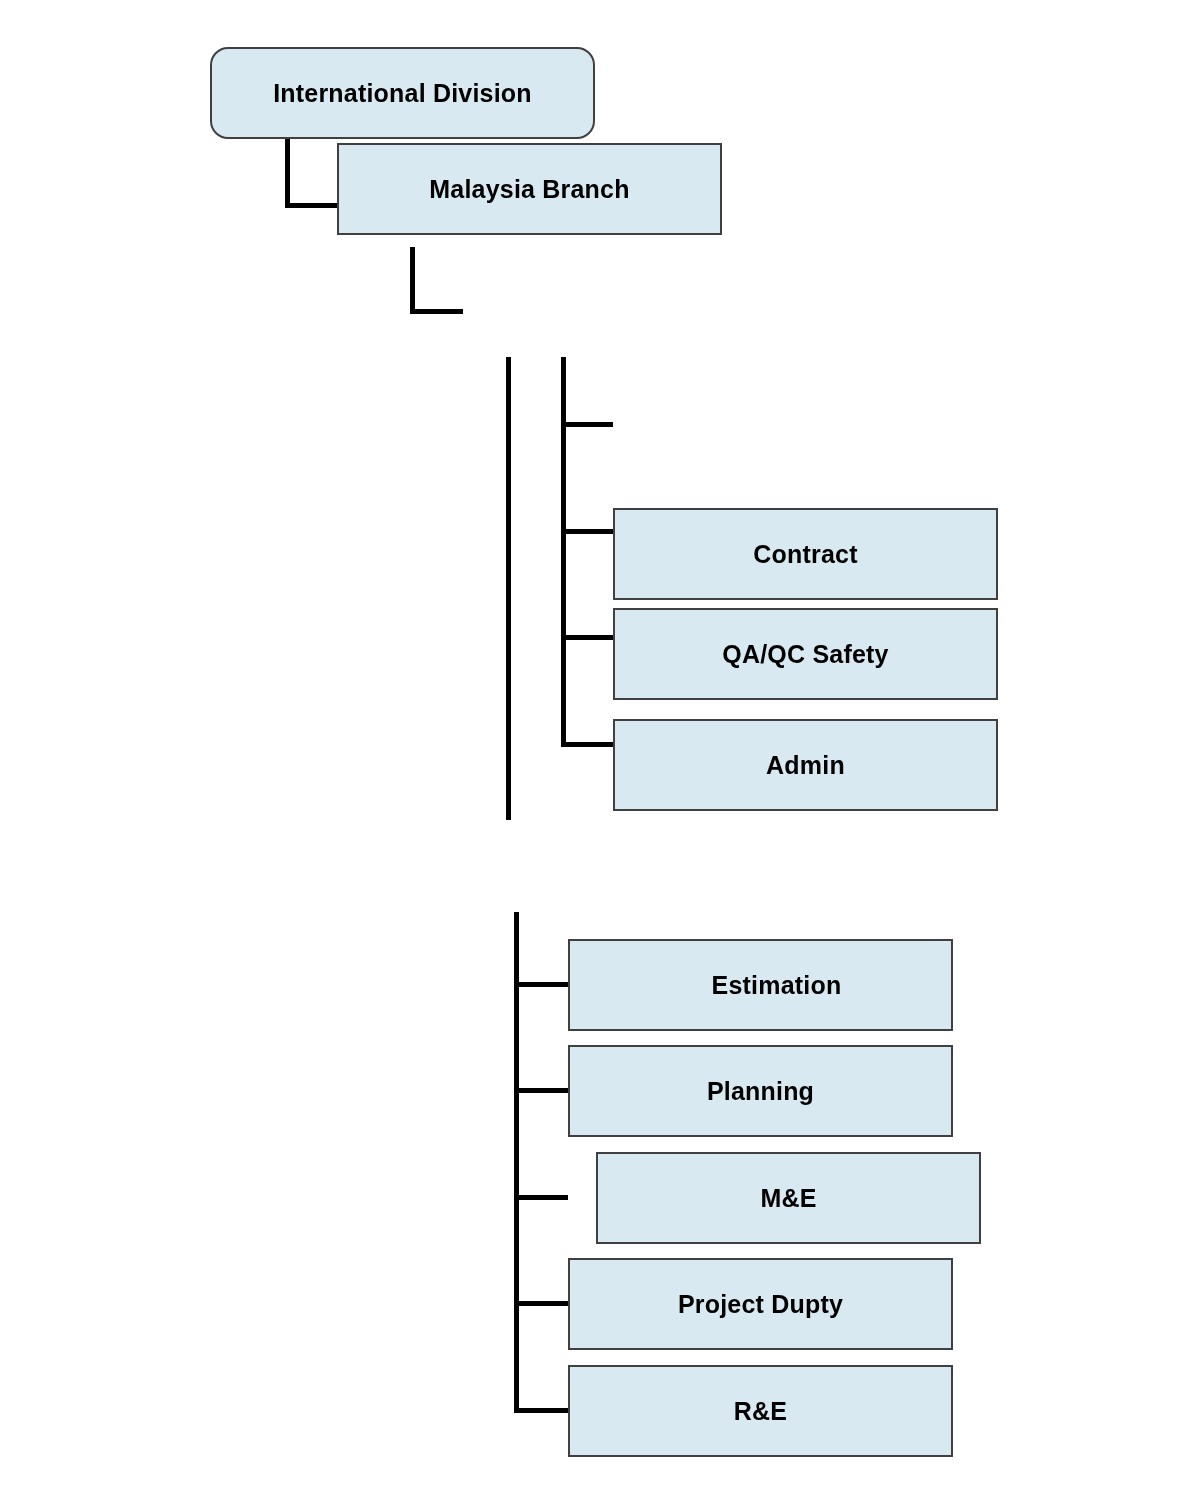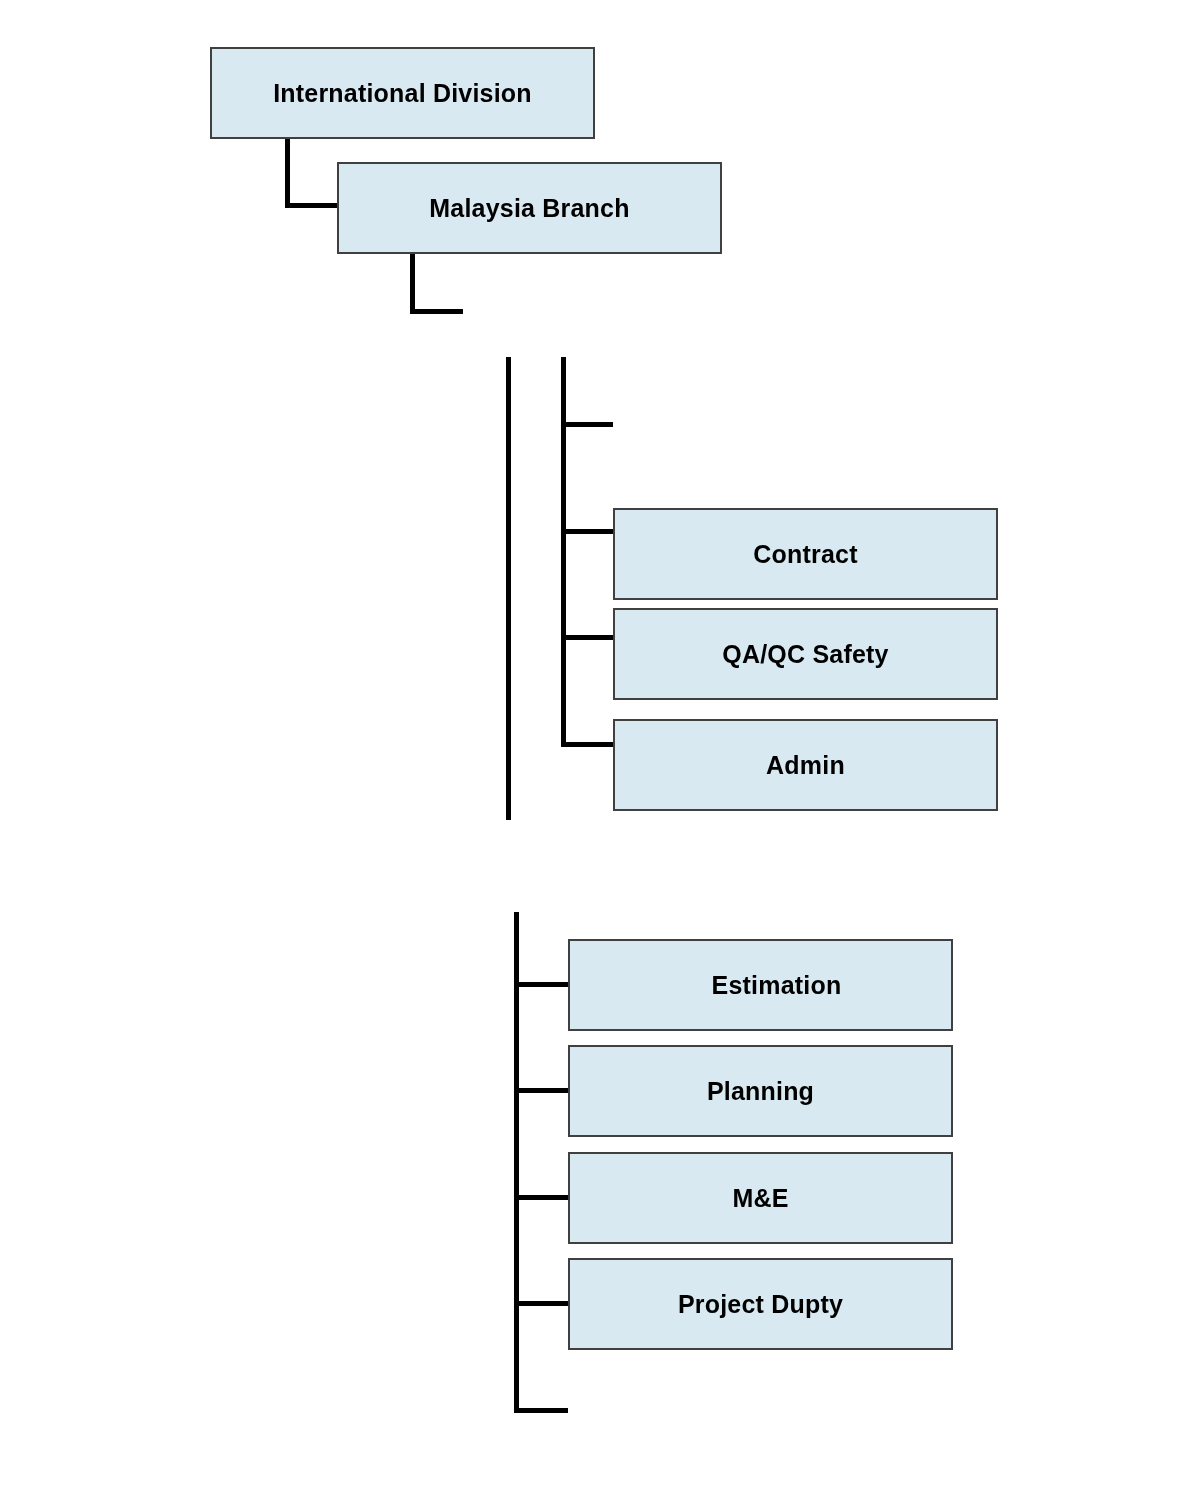--- a/index.html
+++ b/index.html
@@ -32,31 +32,31 @@
     font-size: 25px;
     font-weight: 700;
     color: var(--text);
     letter-spacing: 0.2px;
   }
   .line {
     position: absolute;
     background: var(--line);
   }
   
-  .n-international { left: 210px; top: 47px; }
-  .n-malaysia      { left: 337px; top: 162px; }
+  .n-international { left: 210px; top: 47px; border-radius: 18px; }
+  .n-malaysia      { left: 337px; top: 143px; }
   .n-general       { left: 463px; top: 265px; }
   .n-bizdev        { left: 613px; top: 379px; }
   .n-contract      { left: 613px; top: 508px; }
   .n-qaqc          { left: 613px; top: 608px; }
   .n-admin         { left: 613px; top: 719px; }
   .n-deputy        { left: 480px; top: 820px; }
   .n-estimation    { left: 568px; top: 939px; padding-left: 32px; }
   .n-planning      { left: 568px; top: 1045px; }
-  .n-me            { left: 568px; top: 1152px; }
+  .n-me            { left: 596px; top: 1152px; }
   .n-project       { left: 568px; top: 1258px; }
   .n-re            { left: 568px; top: 1365px; }
   
   .c1v  { left: 285px; top: 139px;  width: 5px;  height: 69px; }
   .c1h  { left: 285px; top: 203px;  width: 52px; height: 5px; }
   .c2v  { left: 410px; top: 247px;  width: 5px;  height: 67px; }
   .c2h  { left: 410px; top: 309px;  width: 53px; height: 5px; }
   .c3v  { left: 506px; top: 357px;  width: 5px;  height: 463px; }
   .c4v  { left: 561px; top: 357px;  width: 5px;  height: 390px; }
   .c4h1 { left: 561px; top: 422px;  width: 52px; height: 5px; }
@@ -94,14 +94,15 @@
 
   <div class="node n-international">International Division</div>
   <div class="node n-malaysia">Malaysia Branch</div>
   <div class="node n-contract">Contract</div>
   <div class="node n-qaqc">QA/QC Safety</div>
   <div class="node n-admin">Admin</div>
   <div class="node n-estimation">Estimation</div>
   <div class="node n-planning">Planning</div>
   <div class="node n-me">M&amp;E</div>
   <div class="node n-project">Project Dupty</div>
+  <div class="node n-re">R&amp;E</div>
 
 </div>
 
 </body></html>

